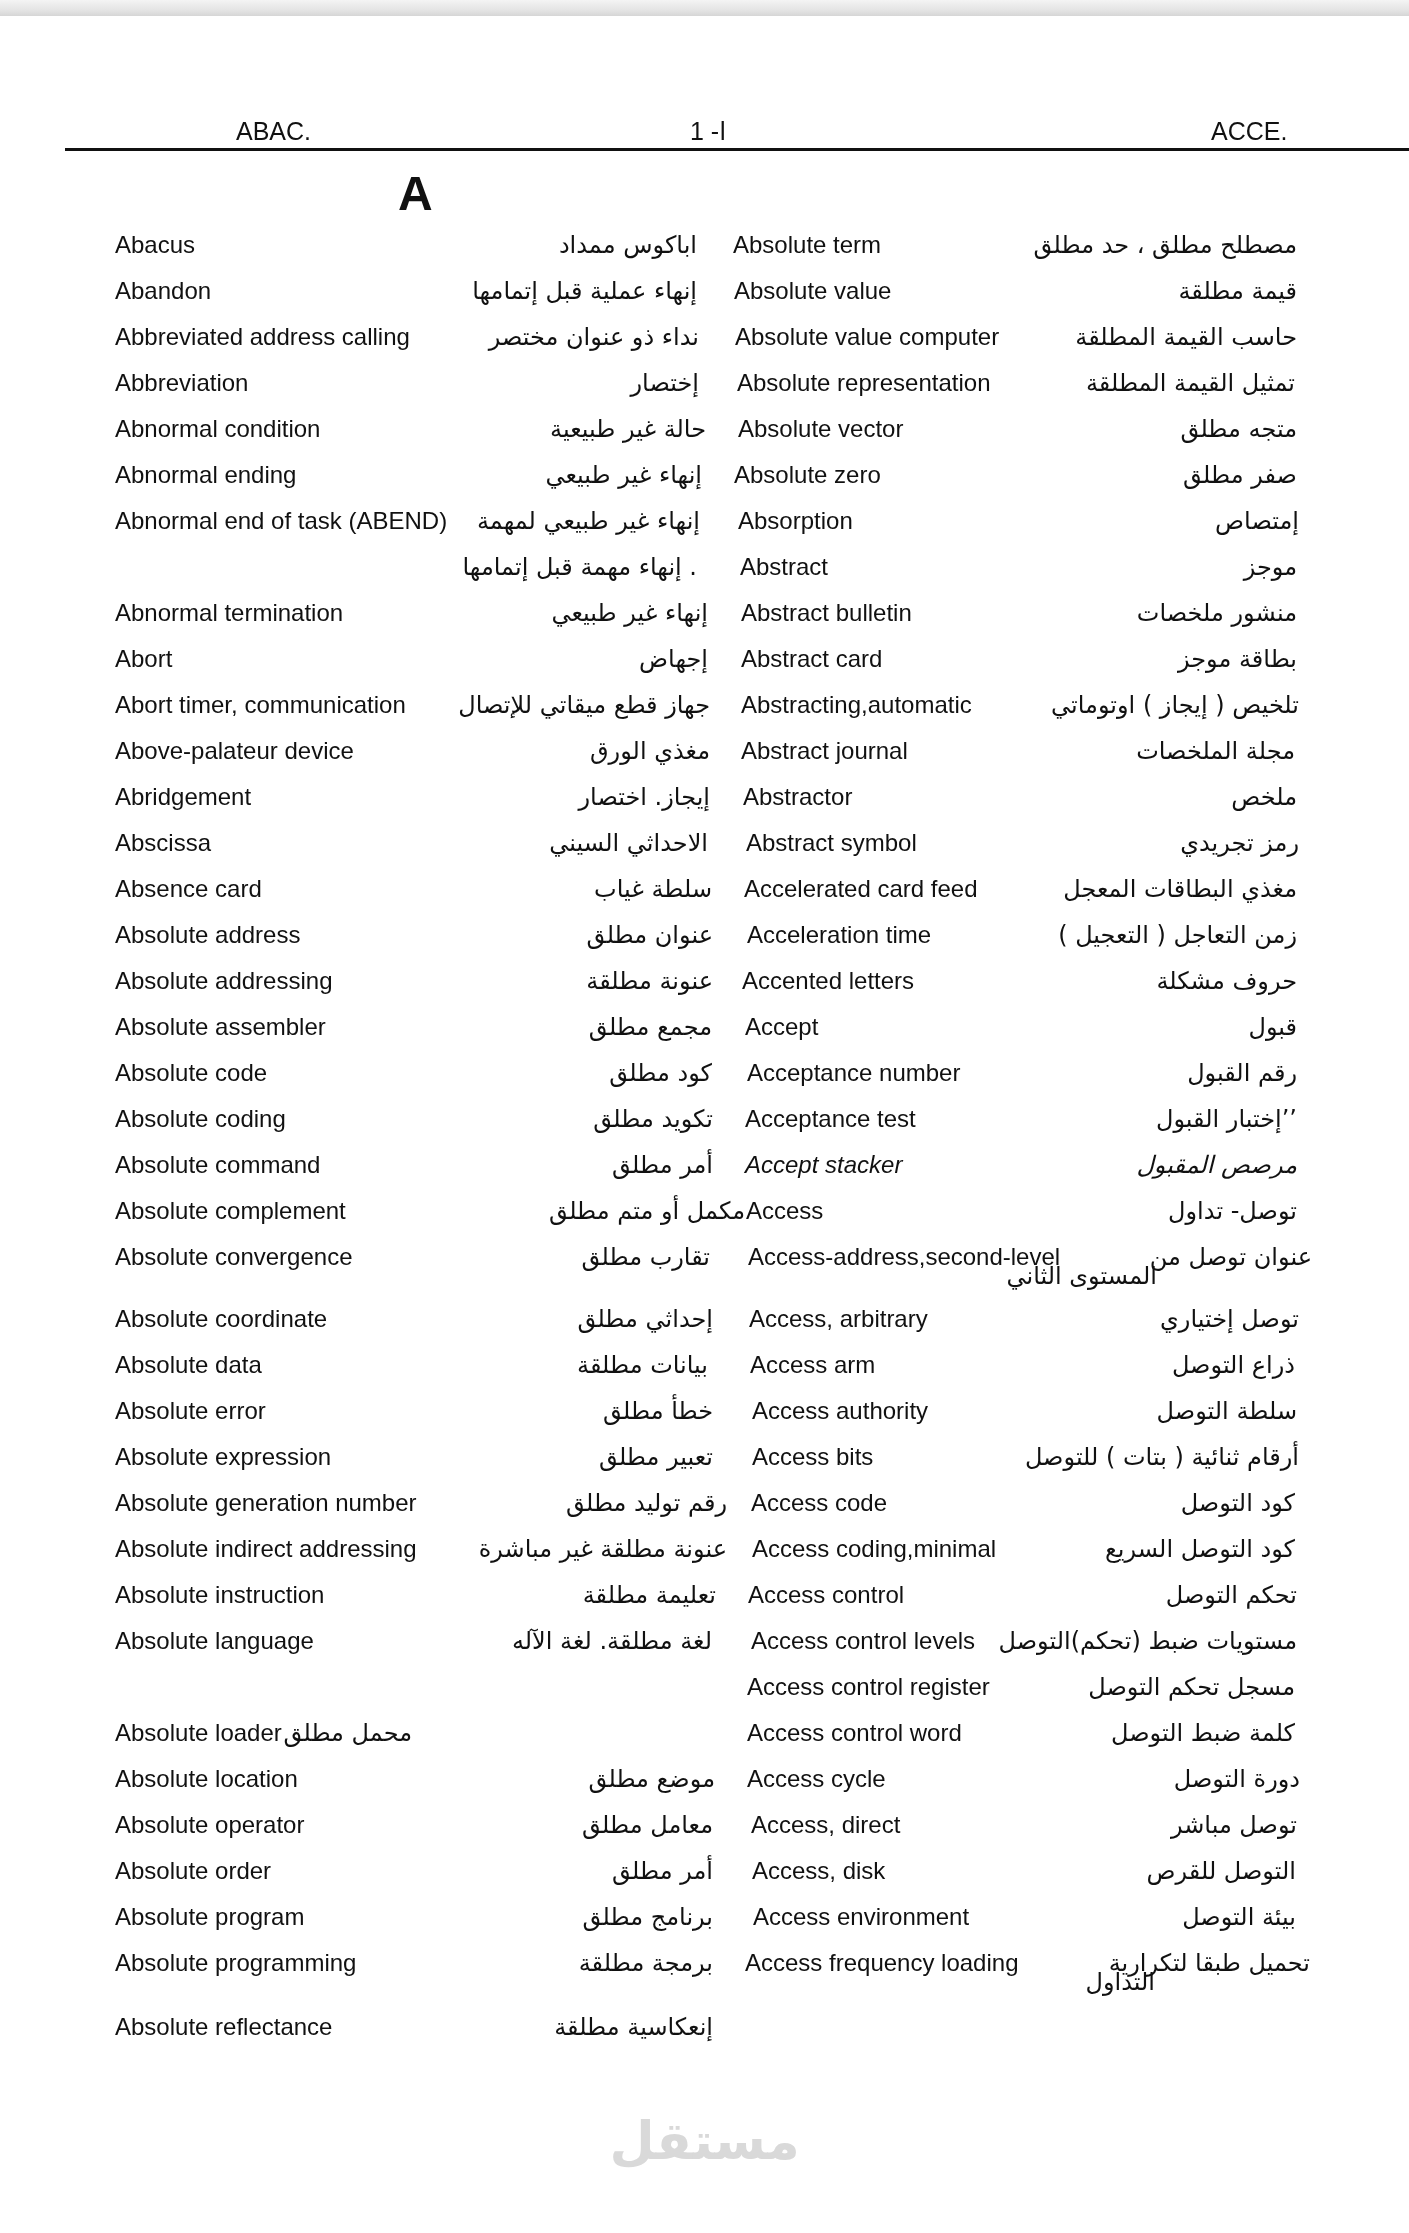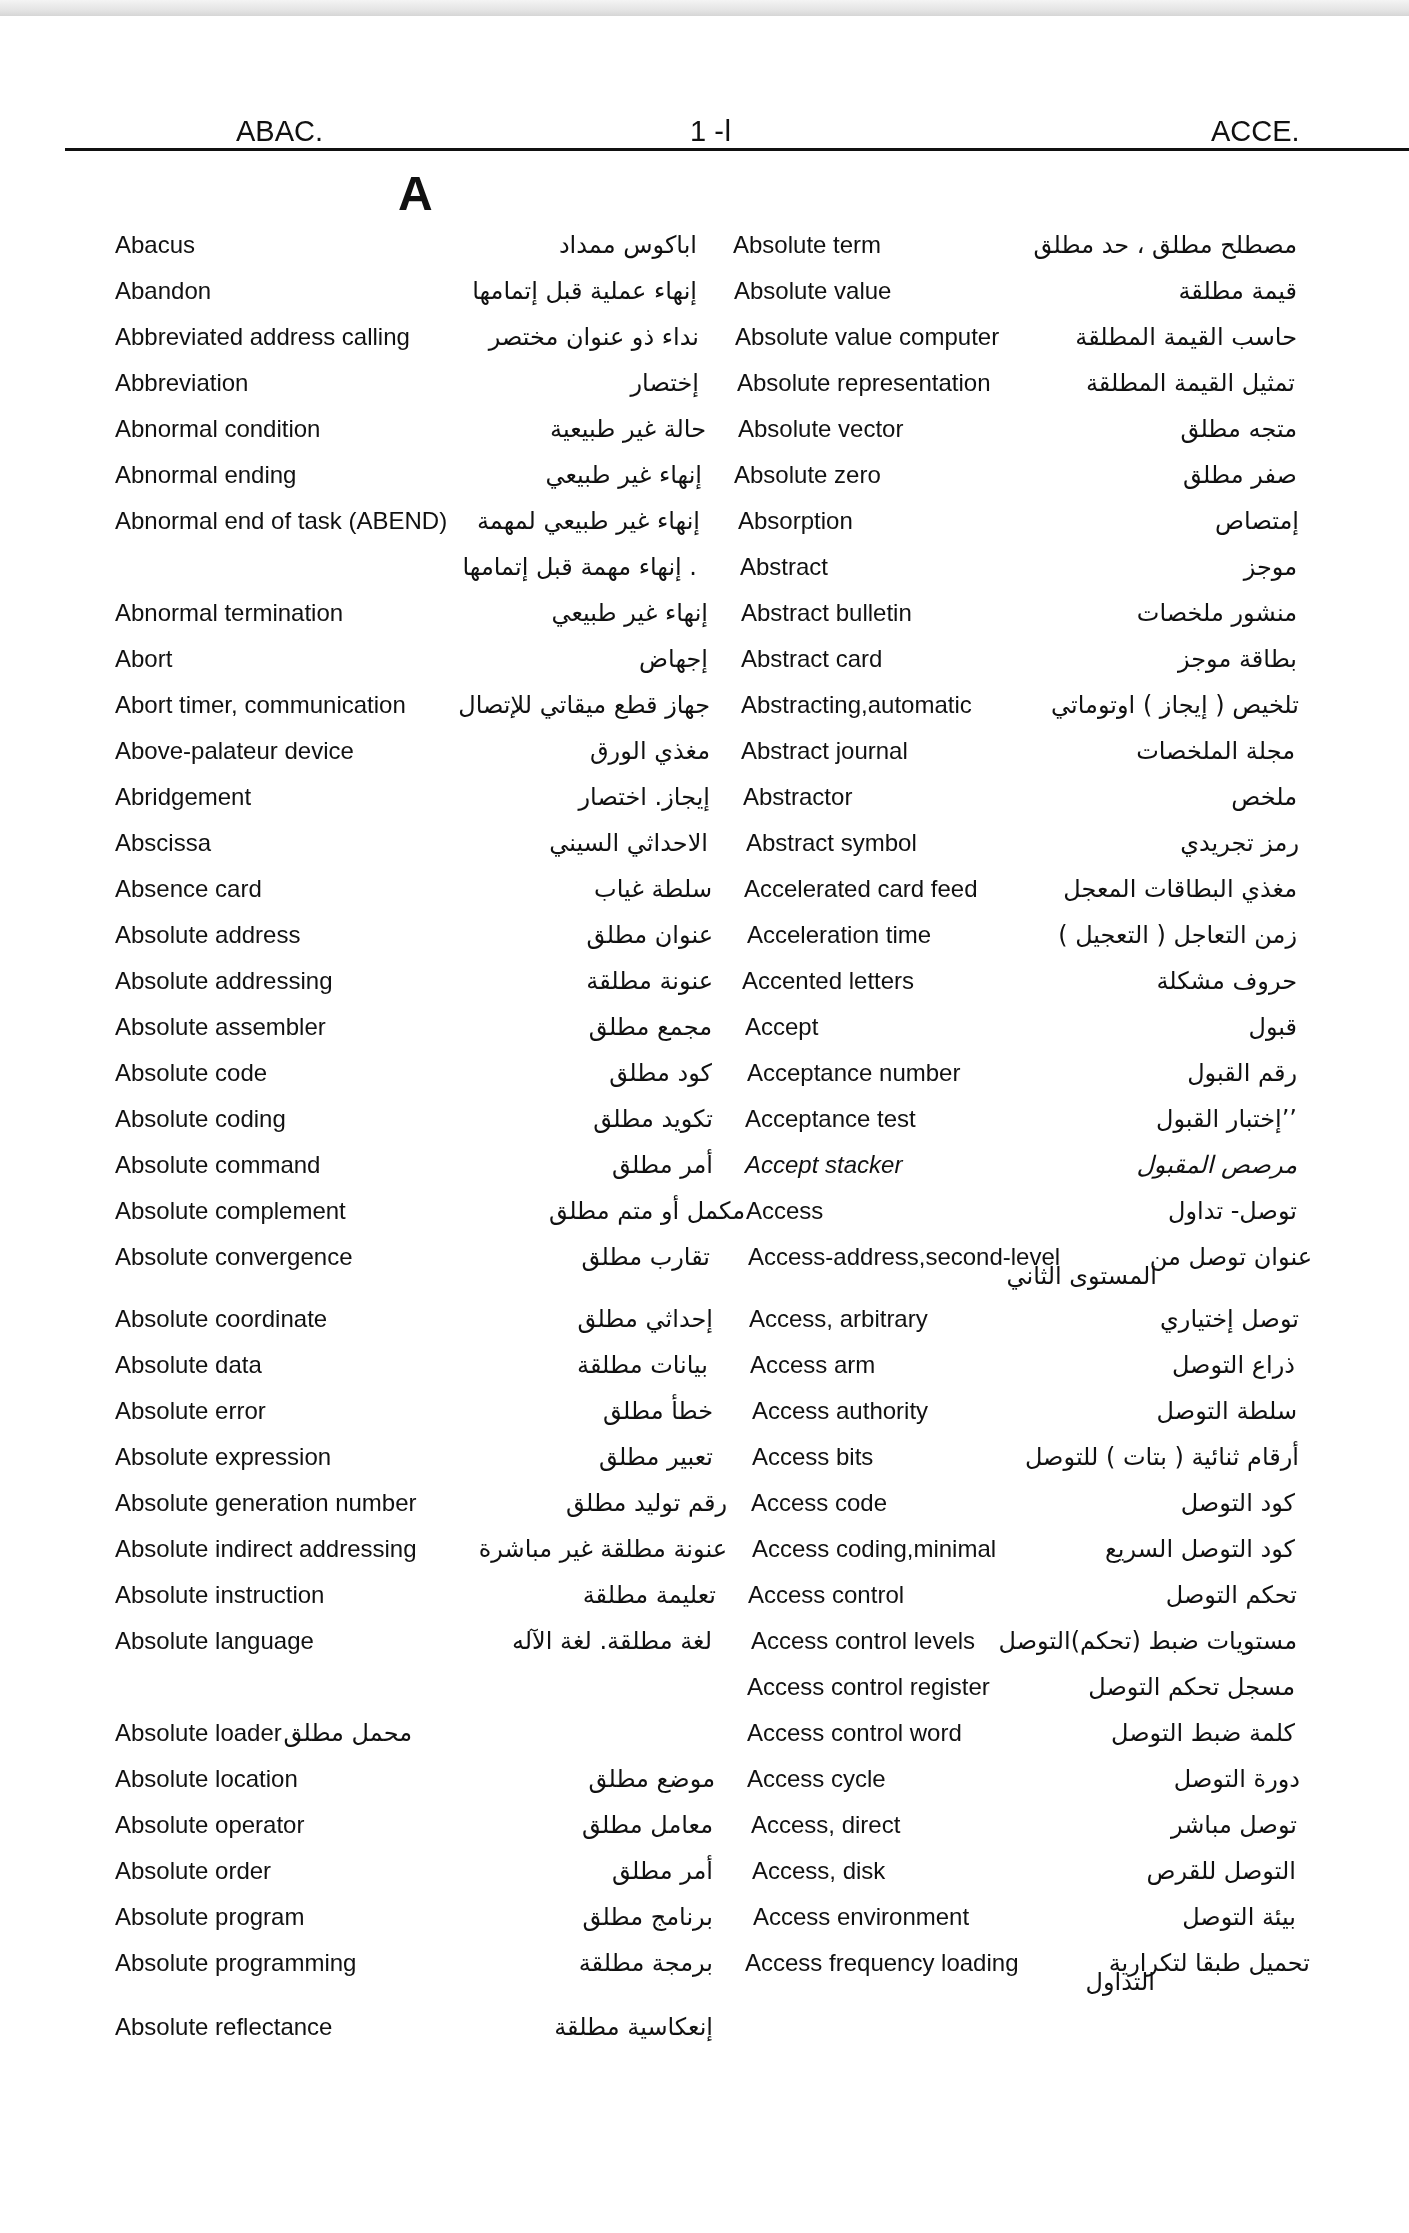--- a/index.html
+++ b/index.html
@@ -12,21 +12,21 @@
       color: #111;
     }
     .top-shade {
       position: absolute; left: 0; top: 0; width: 1409px; height: 16px;
       background: linear-gradient(#f4f4f4, #e2e2e2 70%, #d6d6d6);
     }
     .page {
       position: absolute; left: 0; top: 16px; width: 1409px; height: 2217px; background: #fff;
     }
     .hdr {
-      position: absolute; top: 100px; font-size: 29px; line-height: 30px; color: #111;
+      position: absolute; top: 100px; font-size: 25px; line-height: 30px; color: #111;
     }
     .hdr-left { left: 236px; }
     .hdr-center { left: 690px; }
     .hdr-right { left: 1211px; }
     .rule {
       position: absolute; left: 65px; right: 0; top: 132px; height: 3px; background: #111;
     }
     .letter {
       position: absolute; left: 398px; top: 150px; font-size: 48px; font-weight: bold; line-height: 56px;
     }
@@ -368,14 +368,15 @@
         <span class="ar" style="right: 113px; top: 0px;">بيئة التوصل</span>
       </div>
       <div class="row" style="top: 1932px; left: 0px; width: 1409px;">
         <span class="en" style="left: 745px; top: 0px;">Access frequency loading</span>
         <span class="ar" style="right: 99px; top: 0px;">تحميل طبقا لتكرارية</span>
         <span class="ar2" style="right: 254px; top: 22px;">التداول</span>
       </div>
     </div>
 
   <div class="watermark">
+    <div class="wm-ar">مستقل</div>
   </div>
 </div>
 
 </body></html>

